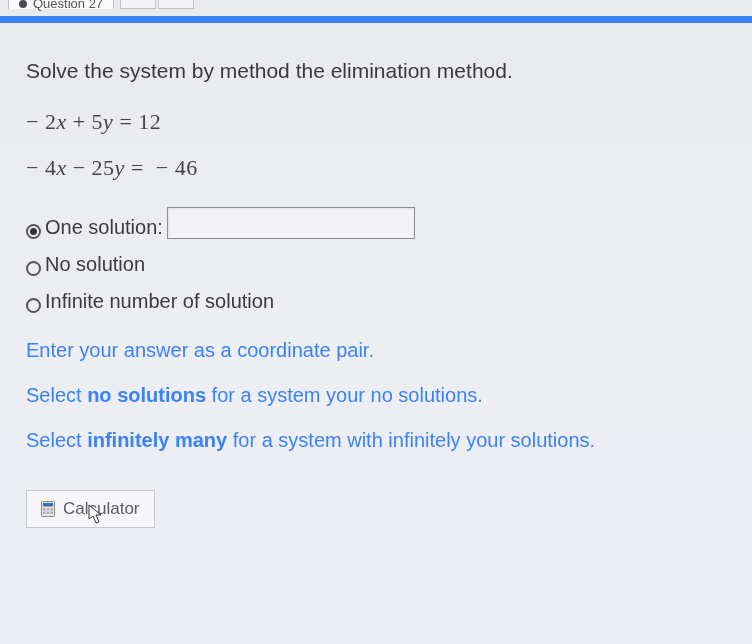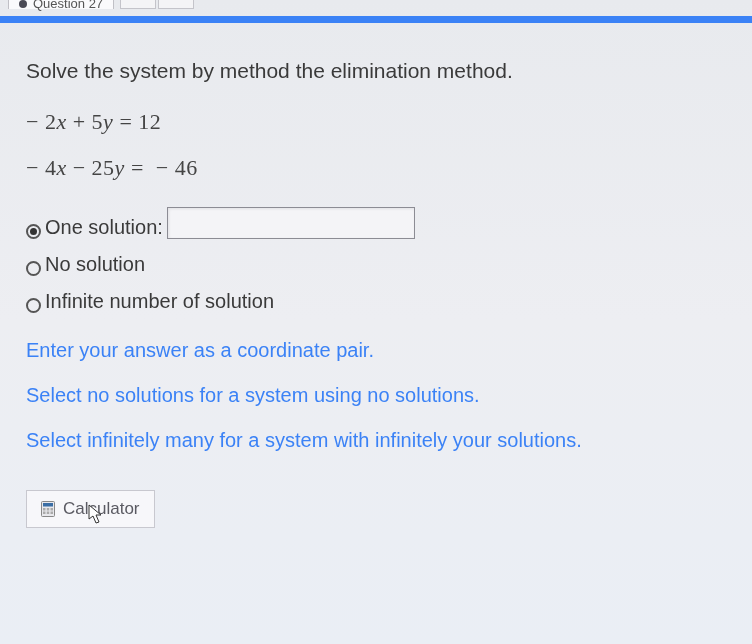--- a/index.html
+++ b/index.html
@@ -101,21 +101,21 @@
       box-shadow: inset 1px 1px 3px rgba(0,0,0,0.08);
       font-size: 16px;
       padding: 2px 6px;
     }
     .hint {
       font-size: 20px;
       color: #3b82f6;
       margin-bottom: 18px;
       line-height: 1.35;
     }
-    .hint strong { font-weight: 400; }
+    .hint strong { font-weight: 700; }
     .calc-btn {
       display: inline-flex;
       align-items: center;
       gap: 8px;
       border: 1px solid #c8c8cf;
       background: #f7f7fa;
       padding: 8px 14px;
       font-size: 17px;
       color: #5a5a62;
       margin-top: 8px;
@@ -170,21 +170,21 @@
     <div class="option-row">
       <span class="radio"></span>
       <span>Infinite number of solution</span>
     </div>
 
   </div>
 
   <div class="hint">Enter your answer as a coordinate pair.</div>
 
   <div class="hint">
-    <span>Select </span><strong>no solutions</strong><span> for a system using no solutions.</span>
+    <span>Select </span><strong>no solutions</strong><span> for a system your no solutions.</span>
   </div>
 
   <div class="hint">
     <span>Select </span><strong>infinitely many</strong><span> for a system with infinitely your solutions.</span>
   </div>
 
   <div style="position:relative; display:inline-block; margin-top:10px;">
     <button class="calc-btn">
       <svg class="calc-icon" viewBox="0 0 14 16">
         <rect x="0.5" y="0.5" width="13" height="15" rx="1" fill="#e8e8ec" stroke="#888"></rect>

